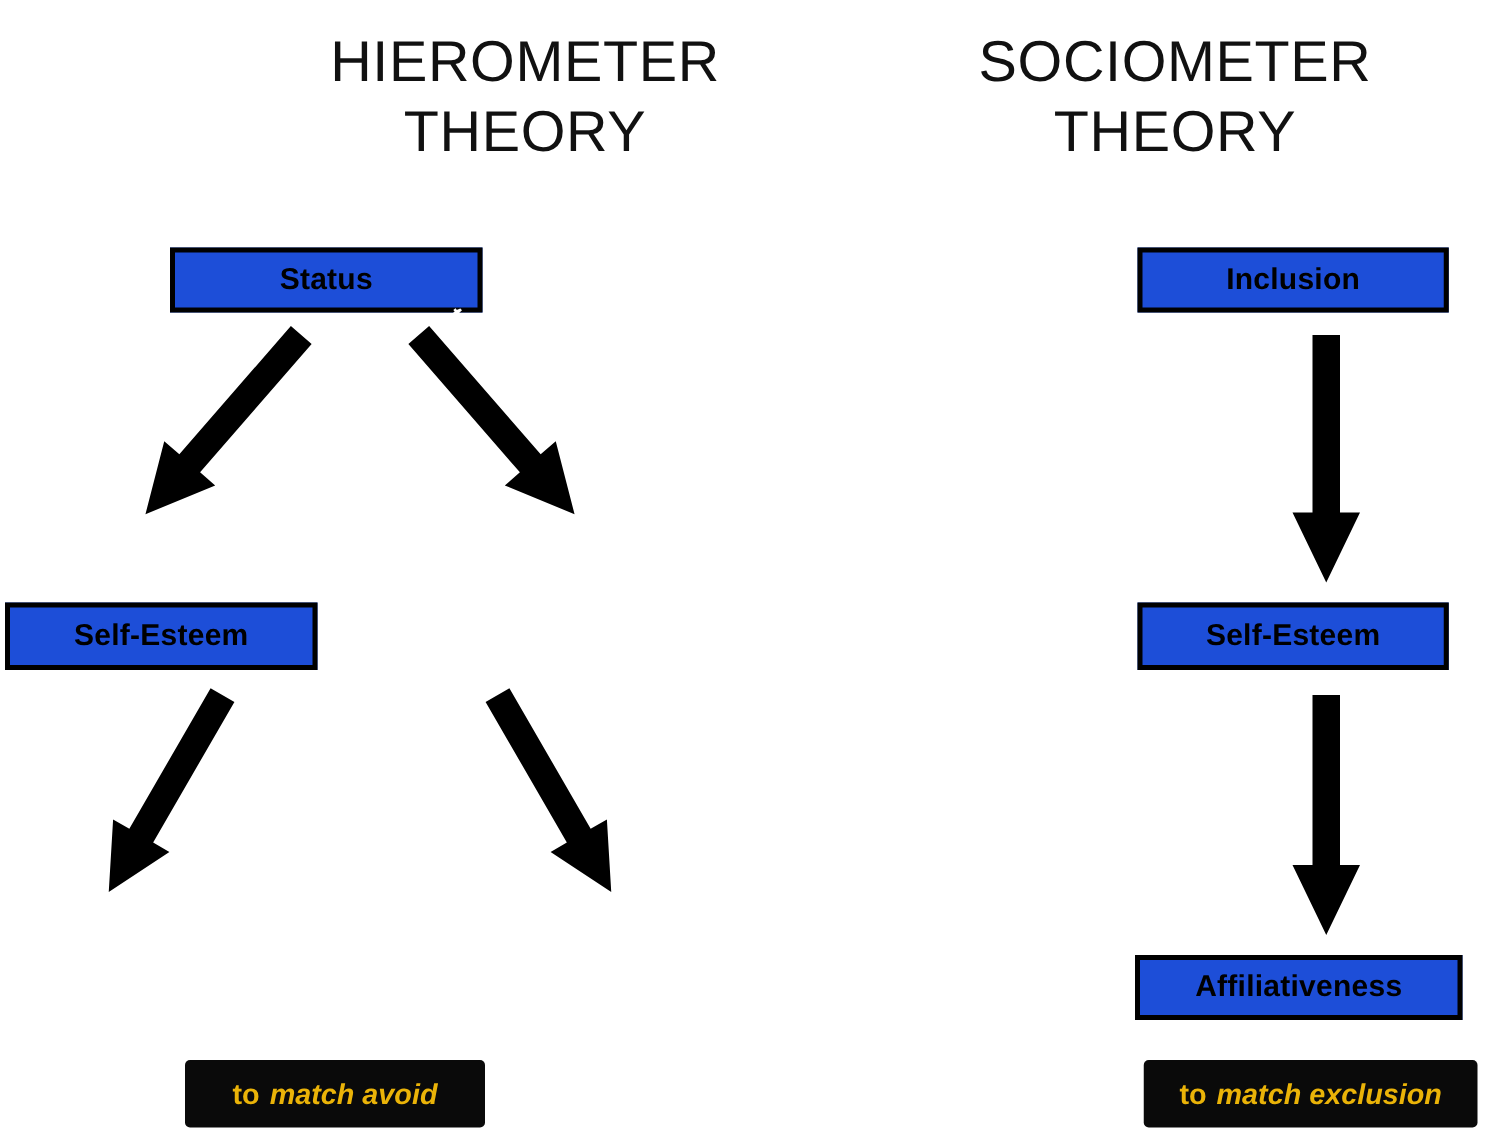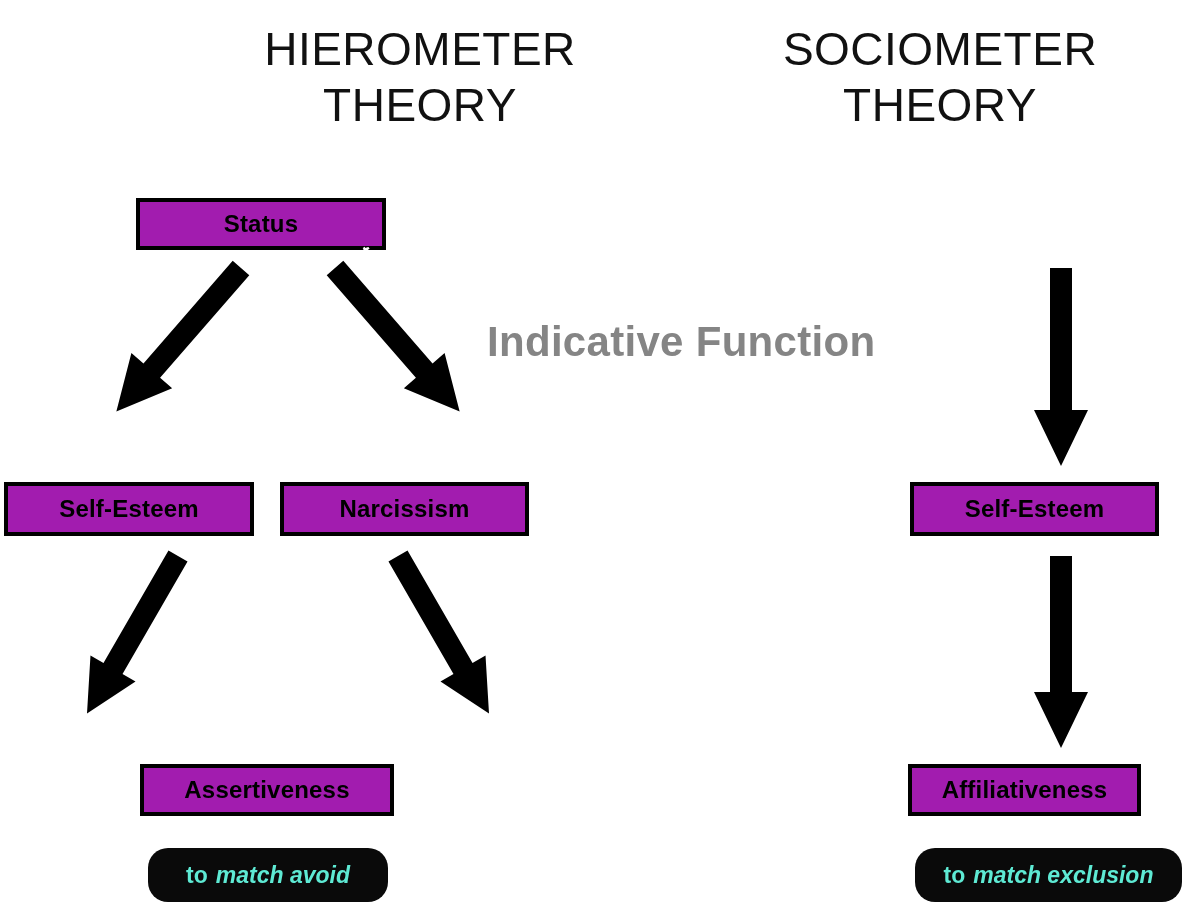--- a/index.html
+++ b/index.html
@@ -30,53 +30,53 @@
     white-space: pre-line;
     margin-top: 17px;
   }
   #title-left  { left: 60px;  top: 4px;  width: 720px; }
   #title-right { left: 700px; top: 4px;  width: 480px; }
 
   
   .node-box {
     position: absolute;
     box-sizing: border-box;
-    background: #a21caf;
+    background: #1d4ed8;
     border: 4px solid #000000;
     display: flex;
     align-items: center;
     justify-content: center;
     font-family: "Liberation Sans", sans-serif;
     font-weight: 700;
     font-size: 24px;
     letter-spacing: 0.2px;
     color: #000000;
   }
 
   #box-status        { left: 136px; top: 198px; width: 250px; height: 52px; }
   #box-inclusion     { left: 910px; top: 198px; width: 249px; height: 52px; }
   #box-self-esteem-l { left: 4px;   top: 482px; width: 250px; height: 54px; }
   #box-narcissism    { left: 280px; top: 482px; width: 249px; height: 54px; }
   #box-self-esteem-r { left: 910px; top: 482px; width: 249px; height: 54px; }
   #box-assertiveness { left: 140px; top: 764px; width: 254px; height: 52px; }
-  #box-affiliative   { left: 908px; top: 764px; width: 233px; height: 52px; }
+  #box-affiliative   { left: 908px; top: 764px; width: 262px; height: 52px; }
 
   
   .goal-pill {
     position: absolute;
     box-sizing: border-box;
     background: #0a0a0a;
-    border-radius: 20px;
+    border-radius: 4px;
     display: flex;
     align-items: center;
     justify-content: center;
     font-family: "Liberation Sans", sans-serif;
     font-size: 23px;
     font-weight: 700;
-    color: #5eead4;
+    color: #eab308;
     white-space: nowrap;
   }
   .goal-pill .lead { font-weight: 700; font-style: normal; margin-right: 8px; }
   .goal-pill .emph { font-weight: 700; font-style: italic; }
 
   #goal-left  { left: 148px; top: 848px; width: 240px; height: 54px; }
   #goal-right { left: 915px; top: 848px; width: 267px; height: 54px; }
 
   
   .function-caption {
@@ -132,20 +132,21 @@
 <div id="canvas">
 
   <div class="col-title" id="title-left">HIEROMETER
 THEORY</div>
 
   <div class="col-title" id="title-right">SOCIOMETER
 THEORY</div>
 
   <div class="node-box" id="box-status">Status</div>
 
+  <div class="node-box" id="box-inclusion">Inclusion</div>
 
   <div class="arrow" id="arrow-status-se">
     <svg width="54" height="190" viewBox="0 0 54 190" aria-hidden="true">
       <path d="M16 0 H38 V136 H54 L27 190 L0 136 H16 Z" fill="#000000"></path>
     </svg>
     <div class="arrow-label" style="top:48px;">
       <span>tracked by</span>
     </div>
   </div>
 
@@ -162,21 +163,20 @@
     <svg width="54" height="198" viewBox="0 0 54 198" aria-hidden="true">
       <path d="M16 0 H38 V142 H54 L27 198 L0 142 H16 Z" fill="#000000"></path>
     </svg>
     <div class="arrow-label" style="top:55px;">
       <span>tracked by</span>
     </div>
   </div>
 
   <div class="node-box" id="box-self-esteem-l">Self-Esteem</div>
 
-  <div class="node-box" id="box-narcissism">Narcissism</div>
 
   <div class="node-box" id="box-self-esteem-r">Self-Esteem</div>
 
   <div class="arrow" id="arrow-se-assert">
     <svg width="52" height="182" viewBox="0 0 52 182" aria-hidden="true">
       <path d="M15 0 H37 V130 H52 L26 182 L0 130 H15 Z" fill="#000000"></path>
     </svg>
     <div class="arrow-label" style="top:42px;">
       <span>regulates</span>
     </div>
@@ -193,24 +193,22 @@
 
   <div class="arrow" id="arrow-se-affil">
     <svg width="54" height="192" viewBox="0 0 54 192" aria-hidden="true">
       <path d="M16 0 H38 V136 H54 L27 192 L0 136 H16 Z" fill="#000000"></path>
     </svg>
     <div class="arrow-label" style="top:42px;">
       <span>regulates</span>
     </div>
   </div>
 
-  <div class="function-caption" id="caption-indicative">Indicative Function</div>
-
-
-  <div class="node-box" id="box-assertiveness">Assertiveness</div>
+
+
 
   <div class="node-box" id="box-affiliative">Affiliativeness</div>
 
   <div class="goal-pill" id="goal-left">
     <span class="lead">to</span>
     <span class="emph">match avoid</span>
   </div>
 
   <div class="goal-pill" id="goal-right">
     <span class="lead">to</span>

